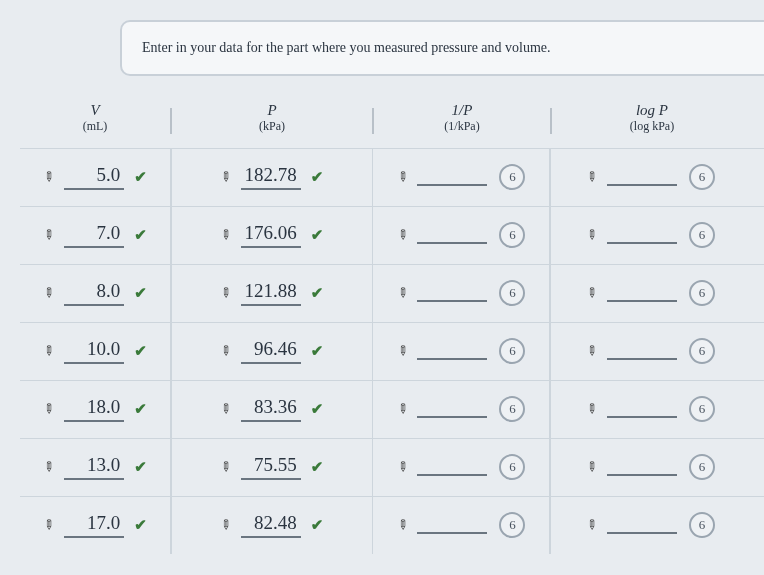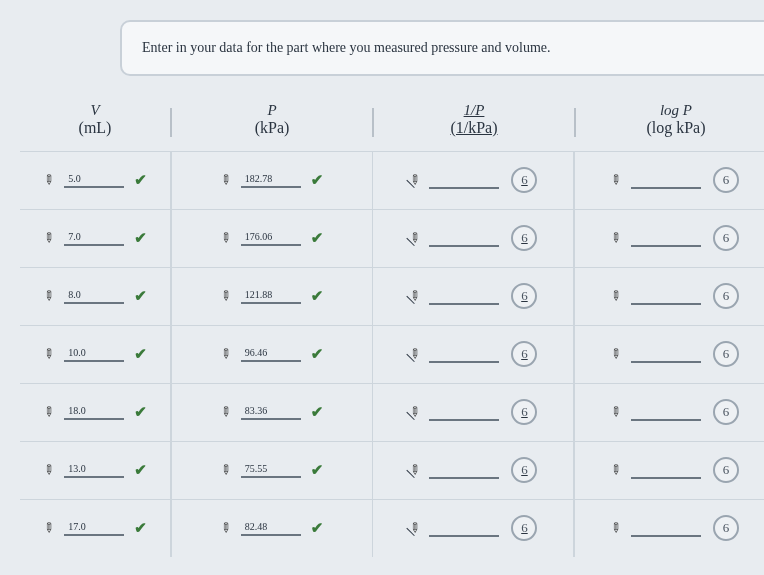--- a/index.html
+++ b/index.html
@@ -23,32 +23,32 @@
   .table {
     width: 100%;
   }
   .header-row {
     display: flex;
     padding: 6px 0 14px;
     text-align: center;
   }
   .col-v   { width: 150px; }
   .col-p   { width: 200px; }
-  .col-ip  { width: 200px; text-decoration: underline; }
+  .col-ip  { width: 176px; }
   .col-lp  { width: 200px; }
   .hdr {
     display: flex;
     flex-direction: column;
     align-items: center;
     justify-content: center;
     font-size: 15px;
     position: relative;
   }
   .hdr .var { font-style: italic; }
-  .hdr .unit { font-size: 16px; }
+  .hdr .unit { font-size: 12px; }
   .sep {
     width: 2px;
     background: linear-gradient(#b8c0c8, #b8c0c8);
     align-self: stretch;
     margin-top: 6px;
   }
   .data-row {
     display: flex;
     align-items: center;
     border-top: 1.5px solid #cdd5dc;
@@ -65,22 +65,23 @@
   .pencil {
     transform: rotate(45deg);
     font-size: 13px;
     color: #3a3a3a;
     margin-right: 4px;
     display: inline-block;
   }
   .valbox {
     border-bottom: 2px solid #6a7580;
     min-width: 60px;
+    text-align: right;
     padding: 0 4px 2px;
-    font-size: 10px;
+    font-size: 19px;
     font-family: Georgia, serif;
   }
   .valbox.empty { min-width: 70px; height: 18px; }
   .check {
     color: #3a7a3a;
     font-weight: bold;
     font-size: 15px;
     margin-left: 4px;
   }
   .badge {

